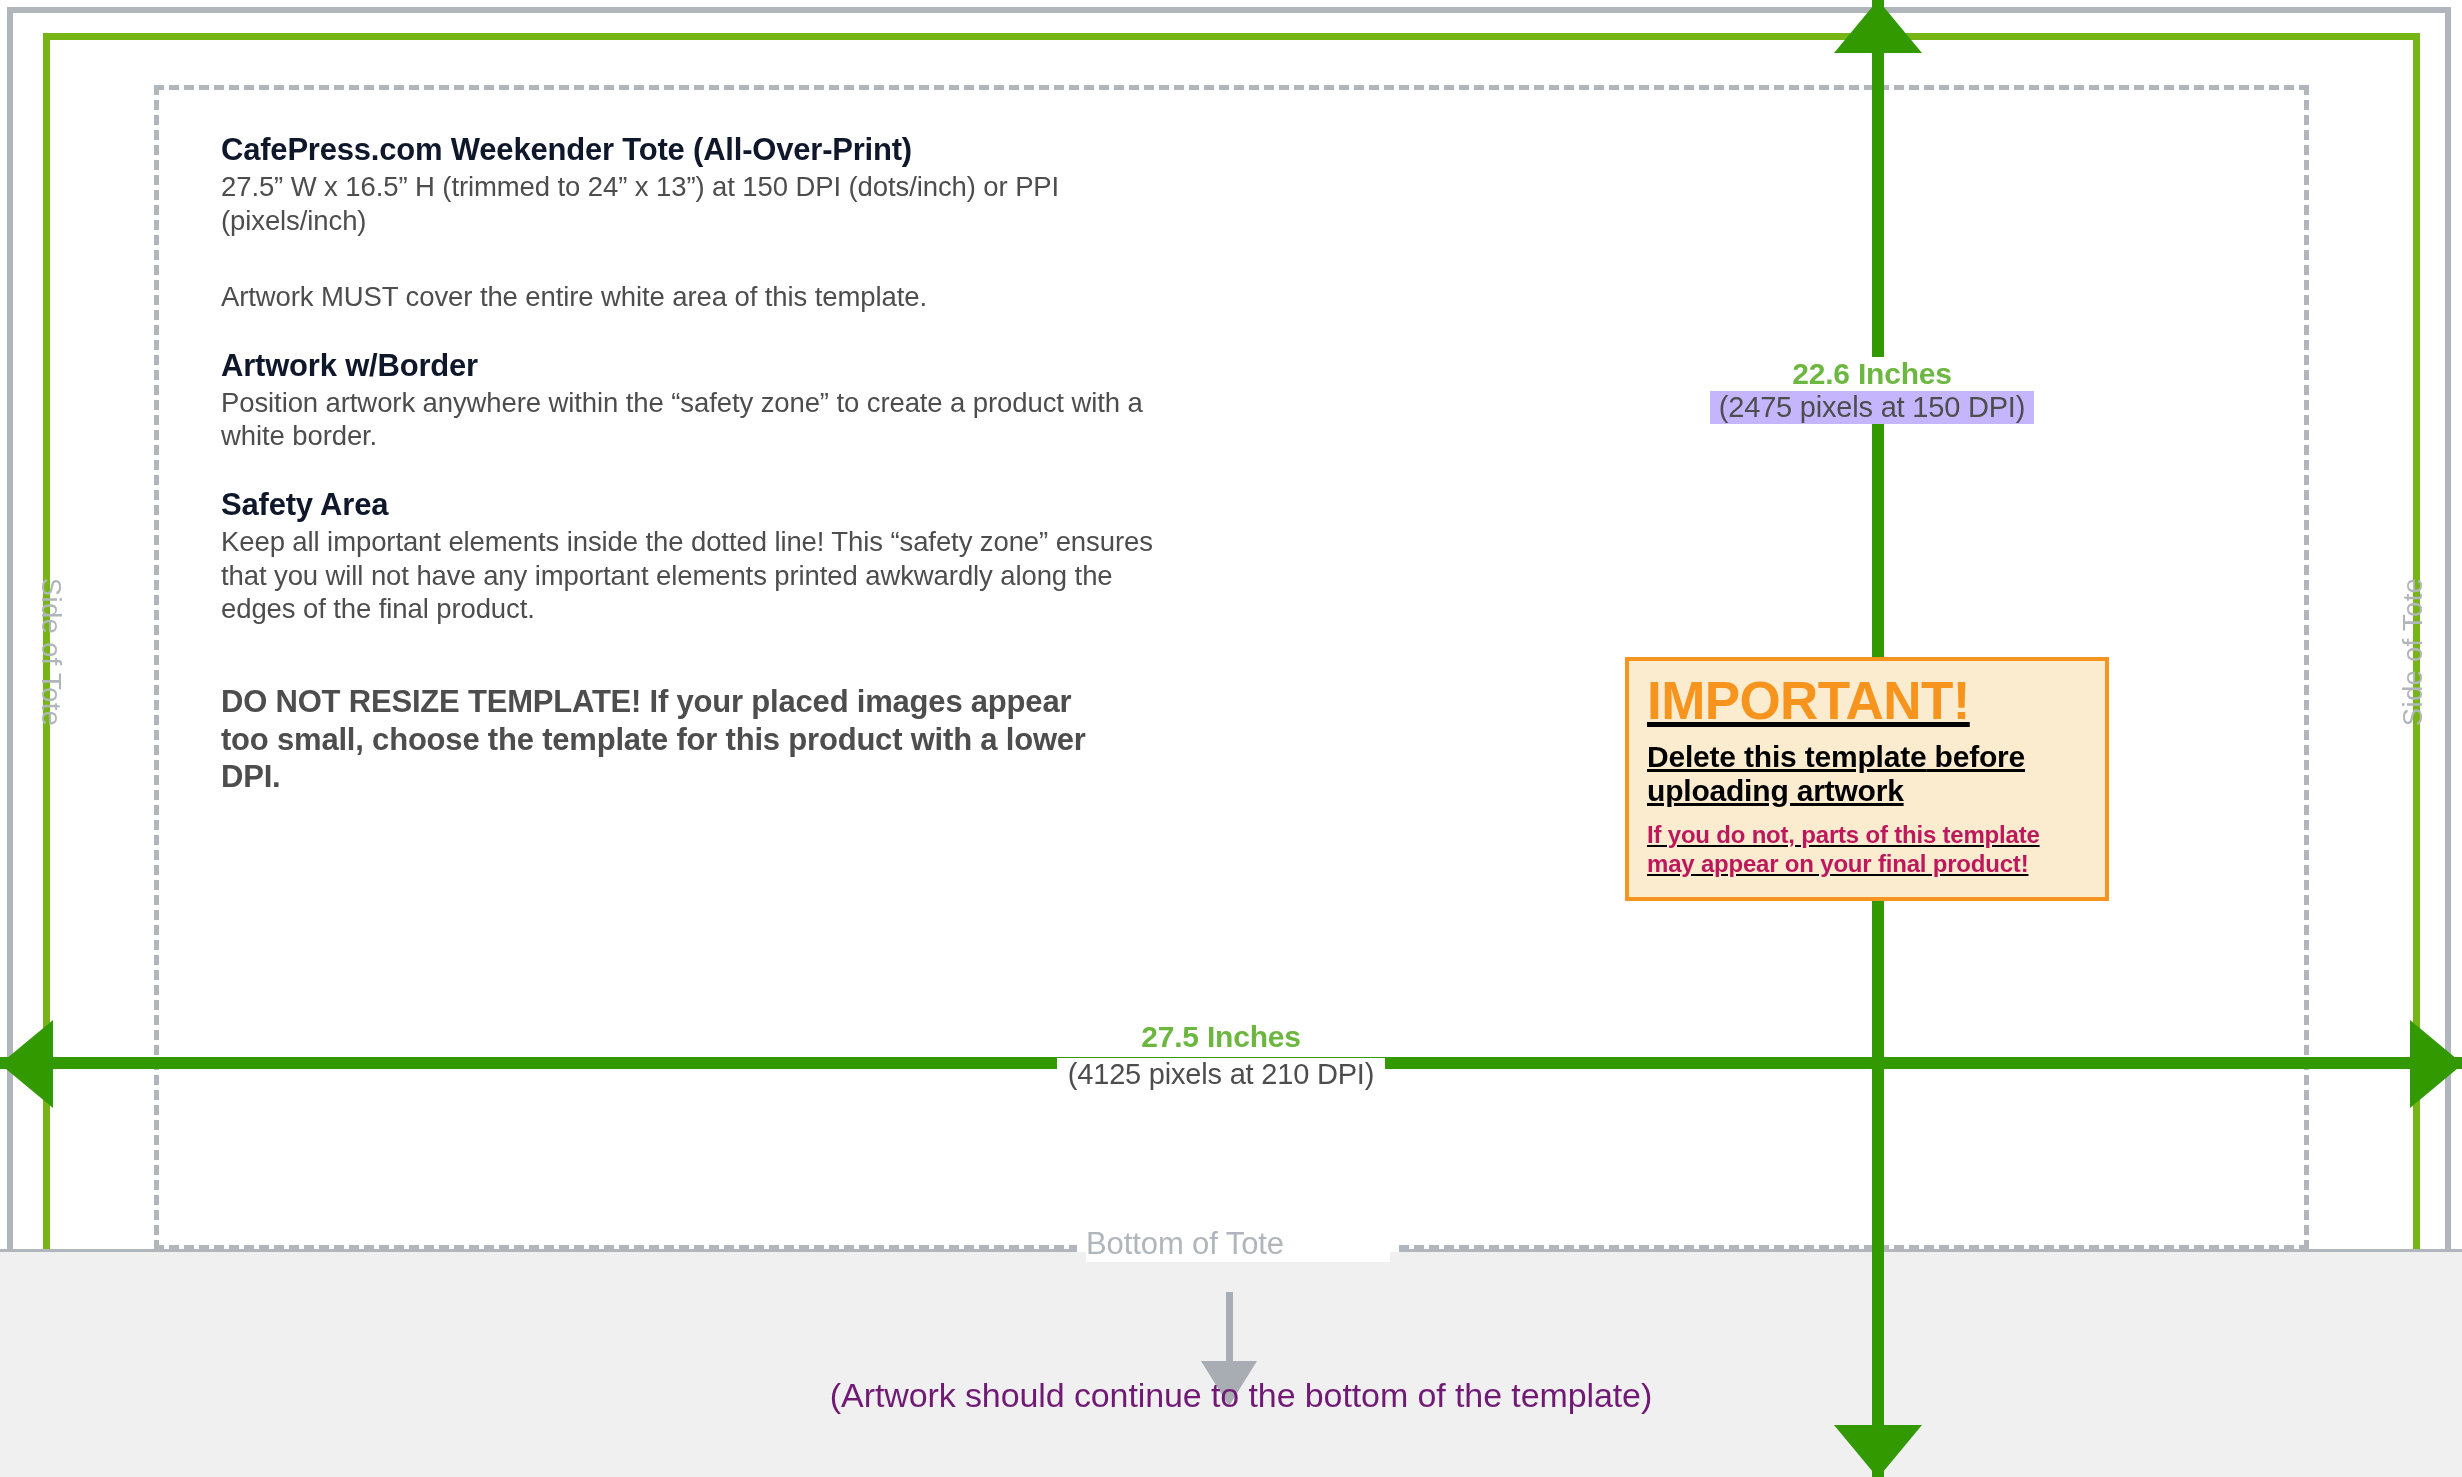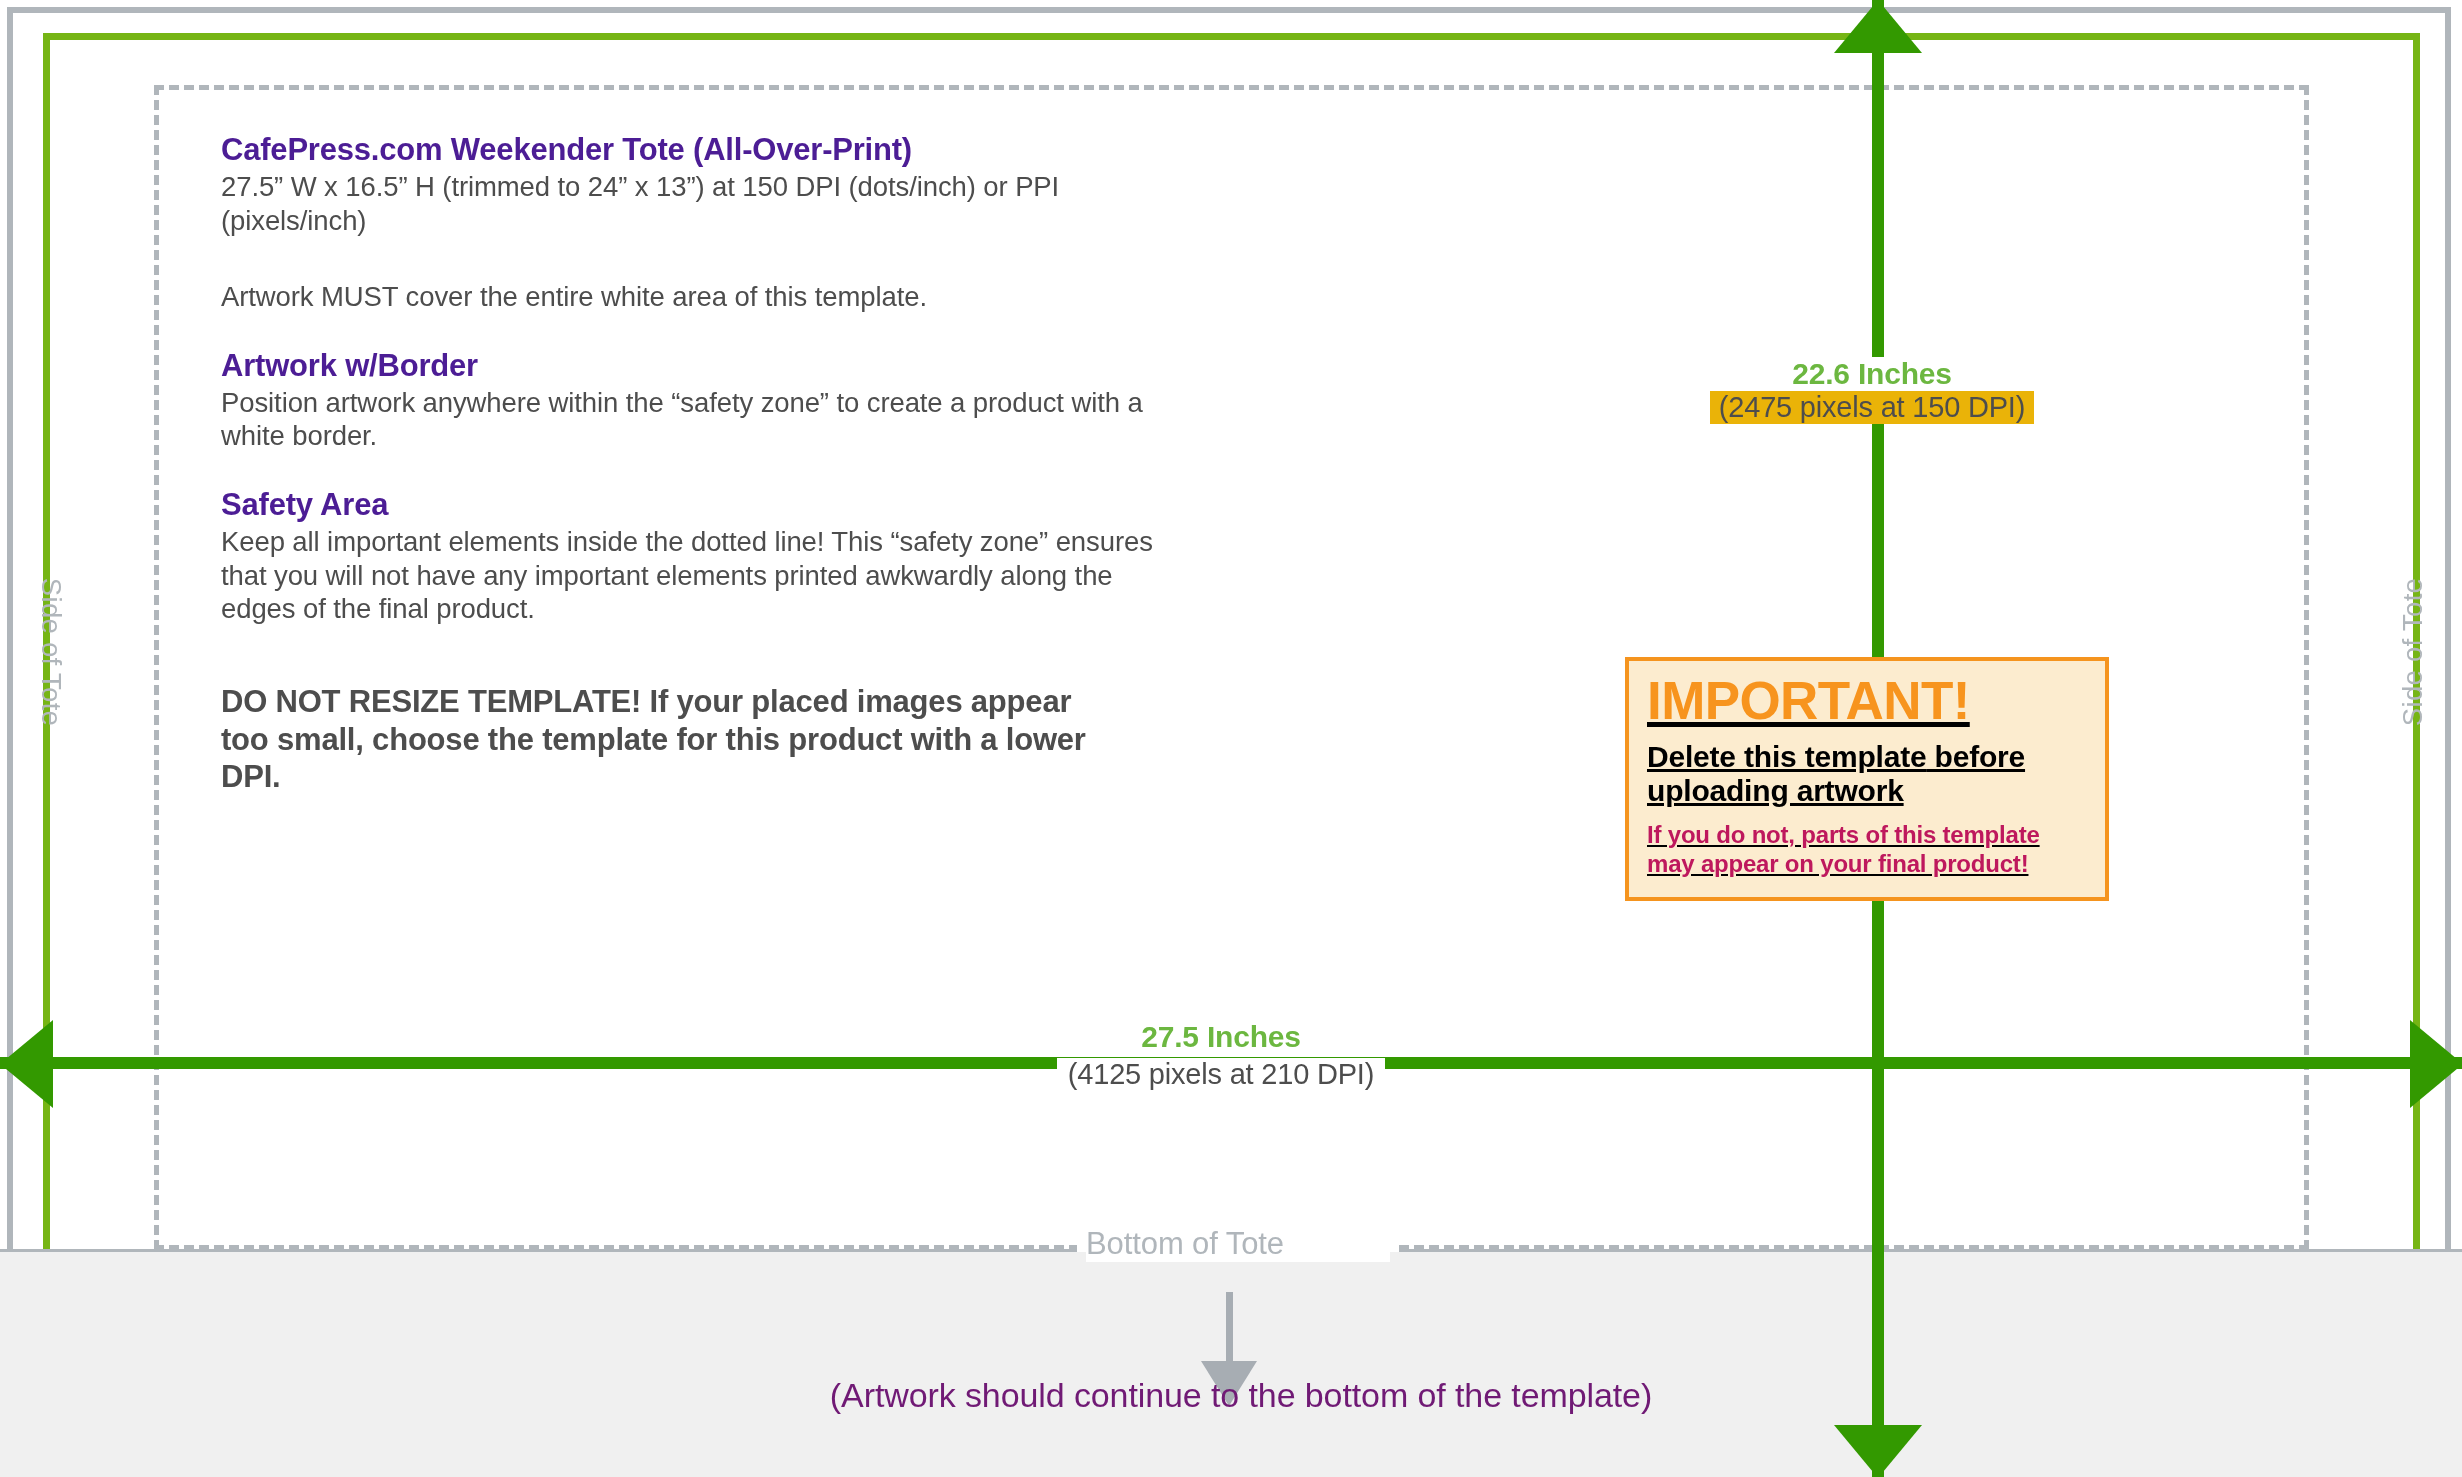--- a/index.html
+++ b/index.html
@@ -86,29 +86,29 @@
     letter-spacing:-0.2px;
   }
   .dim-label .small{
     display:block;font-size:29px;color:#4d4d4d;letter-spacing:-0.2px;
   }
   #dim-vertical{left:1663px;top:357px;width:418px;}
   #dim-horizontal{left:1036px;top:1020px;width:370px;}
   #dim-horizontal .big{background:#ffffff;padding:0 10.7px;display:inline-block;}
   #dim-horizontal .small{background:#ffffff;padding:0 10.7px;display:inline-block;margin-top:3.6px;}
   #dim-vertical .big{background:#ffffff;display:inline-block;padding:0 8.4px;}
-  #dim-vertical .small{background:#eab308;display:inline-block;padding:0 8.4px;}
+  #dim-vertical .small{background:#c4b5fd;display:inline-block;padding:0 8.4px;}
 
   
   .copy{
     position:absolute;left:221px;top:133px;width:955px;
     color:#4d4d4d;
   }
   .copy h2{
-    margin:0 0 2.4px 0;font-size:31px;font-weight:bold;color:#4c1d95;
+    margin:0 0 2.4px 0;font-size:31px;font-weight:bold;color:#0f172a;
     letter-spacing:-0.2px;line-height:1.12;
   }
   .copy p{
     margin:0;font-size:27.5px;line-height:1.22;color:#4d4d4d;
     letter-spacing:-0.1px;
   }
   .copy .sect{margin-bottom:35px;}
   .copy .sect.first{margin-bottom:43px;}
   .warn{
     margin-top:57px;font-size:31px;font-weight:bold;color:#4d4d4d;

